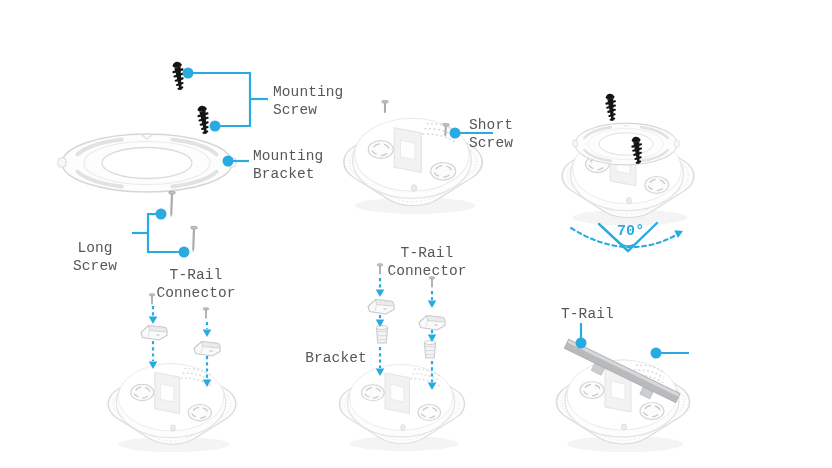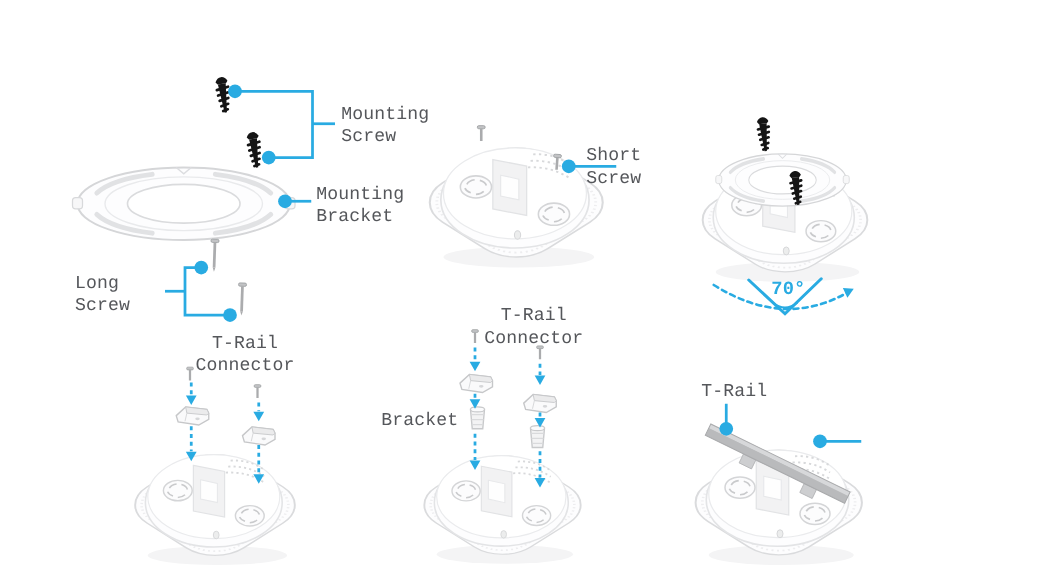--- a/index.html
+++ b/index.html
@@ -3,21 +3,21 @@
 <meta charset="utf-8">
 <style>
   :root { --accent:#29abe2; --text:#55575b; }
   html,body{margin:0;padding:0;background:#ffffff;}
   #stage{position:relative;width:708px;height:468px;background:#ffffff;overflow:hidden;
          font-family:Liberation Mono, monospace;}
   #scene{position:absolute;left:0;top:0;width:832px;height:468px;}
   .lbl{position:absolute;font-size:14.5px;line-height:18px;color:var(--text);
        white-space:pre-line;letter-spacing:.1px;}
   .lbl.center{text-align:center;}
-  .lbl.right{text-align:left;}
+  .lbl.right{text-align:center;margin-top:21px;}
   .lbl.blue{color:var(--accent);font-weight:bold;font-size:15px;line-height:16px;}
   .blue-line{stroke:var(--accent);stroke-width:2.2;fill:none;}
   .blue-thin{stroke:var(--accent);stroke-width:2.4;fill:none;stroke-linecap:round;}
   .blue-dash{stroke:var(--accent);stroke-width:2.2;fill:none;stroke-dasharray:3.2 3;}
   .blue-arc{stroke:var(--accent);stroke-width:2.1;fill:none;stroke-dasharray:4 3.5;stroke-linecap:round;}
   .blue-fill{fill:var(--accent);}
   .dot{fill:var(--accent);}
   .vent{stroke:#d8d9db;stroke-width:1.5;fill:none;stroke-dasharray:1.8 2.6;}
   .slot{stroke:#e1e2e4;stroke-width:4;fill:none;stroke-linecap:round;}
 </style>

